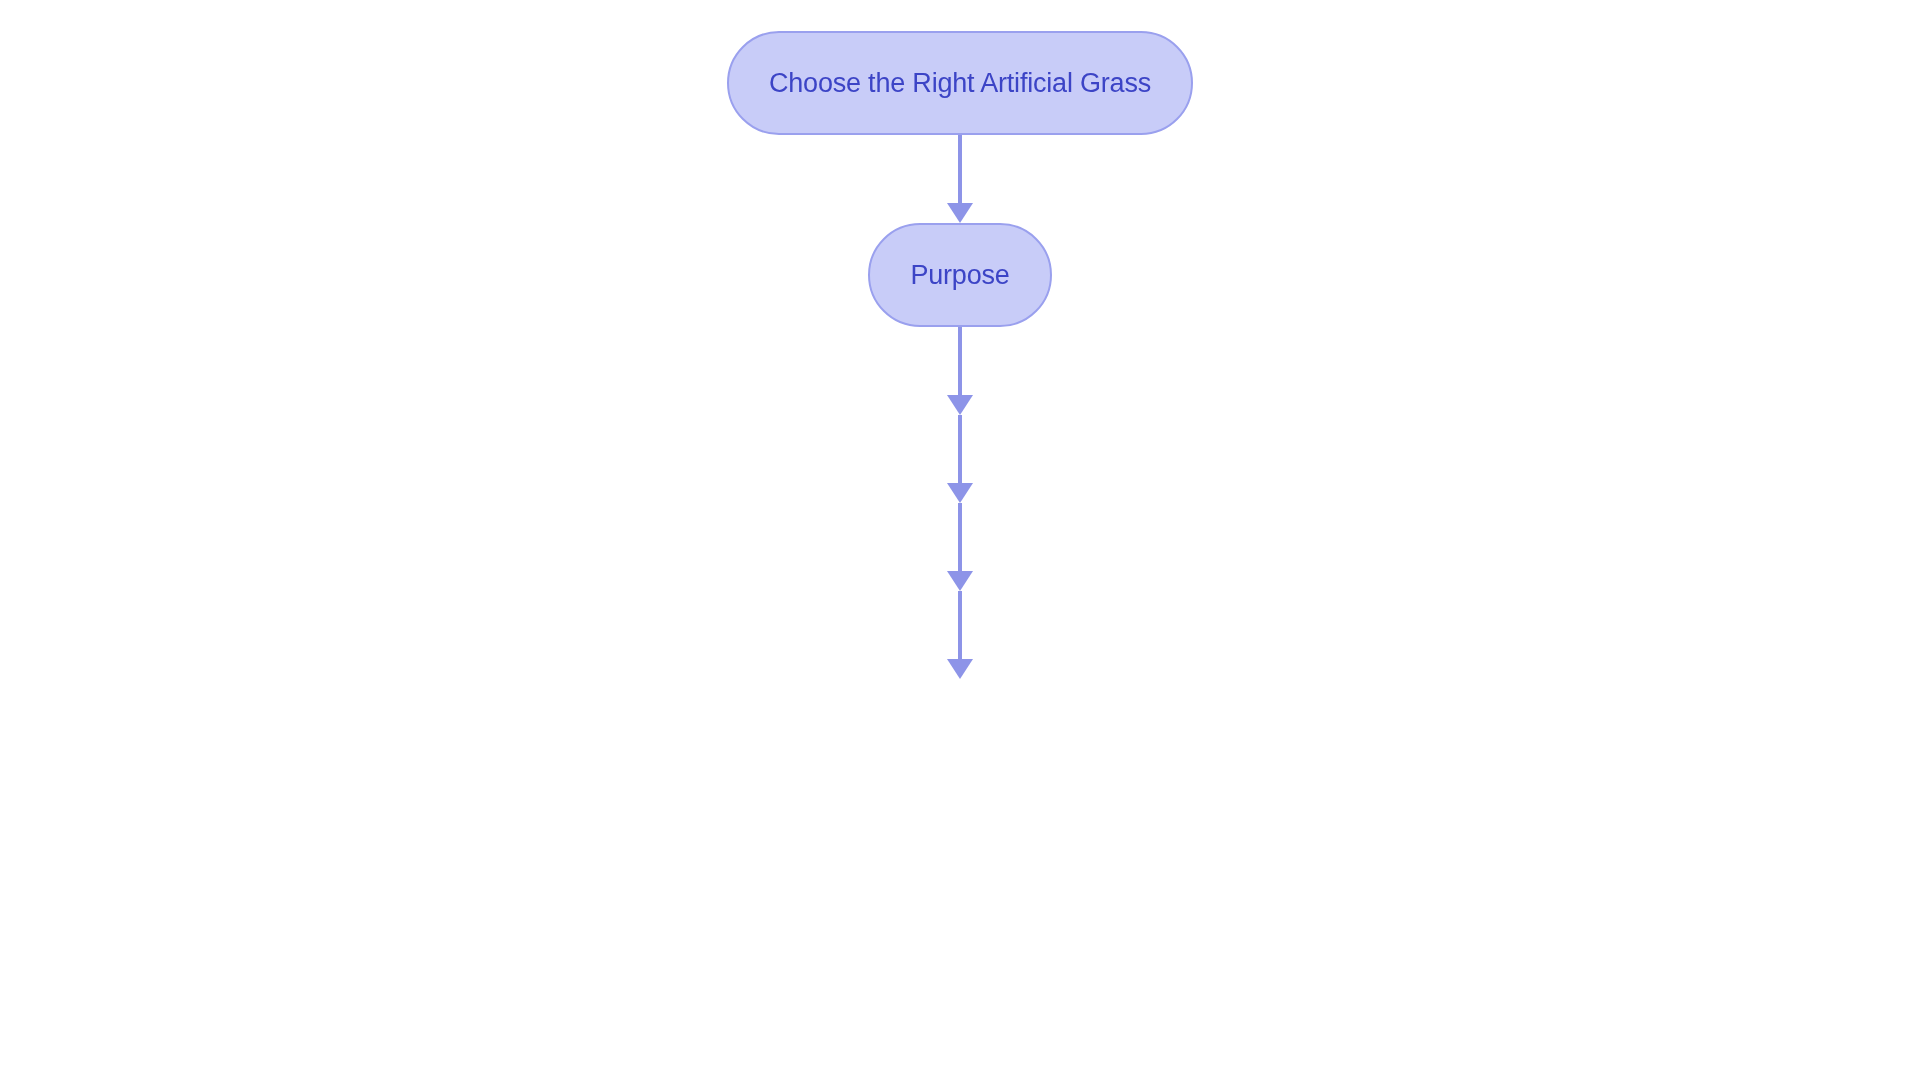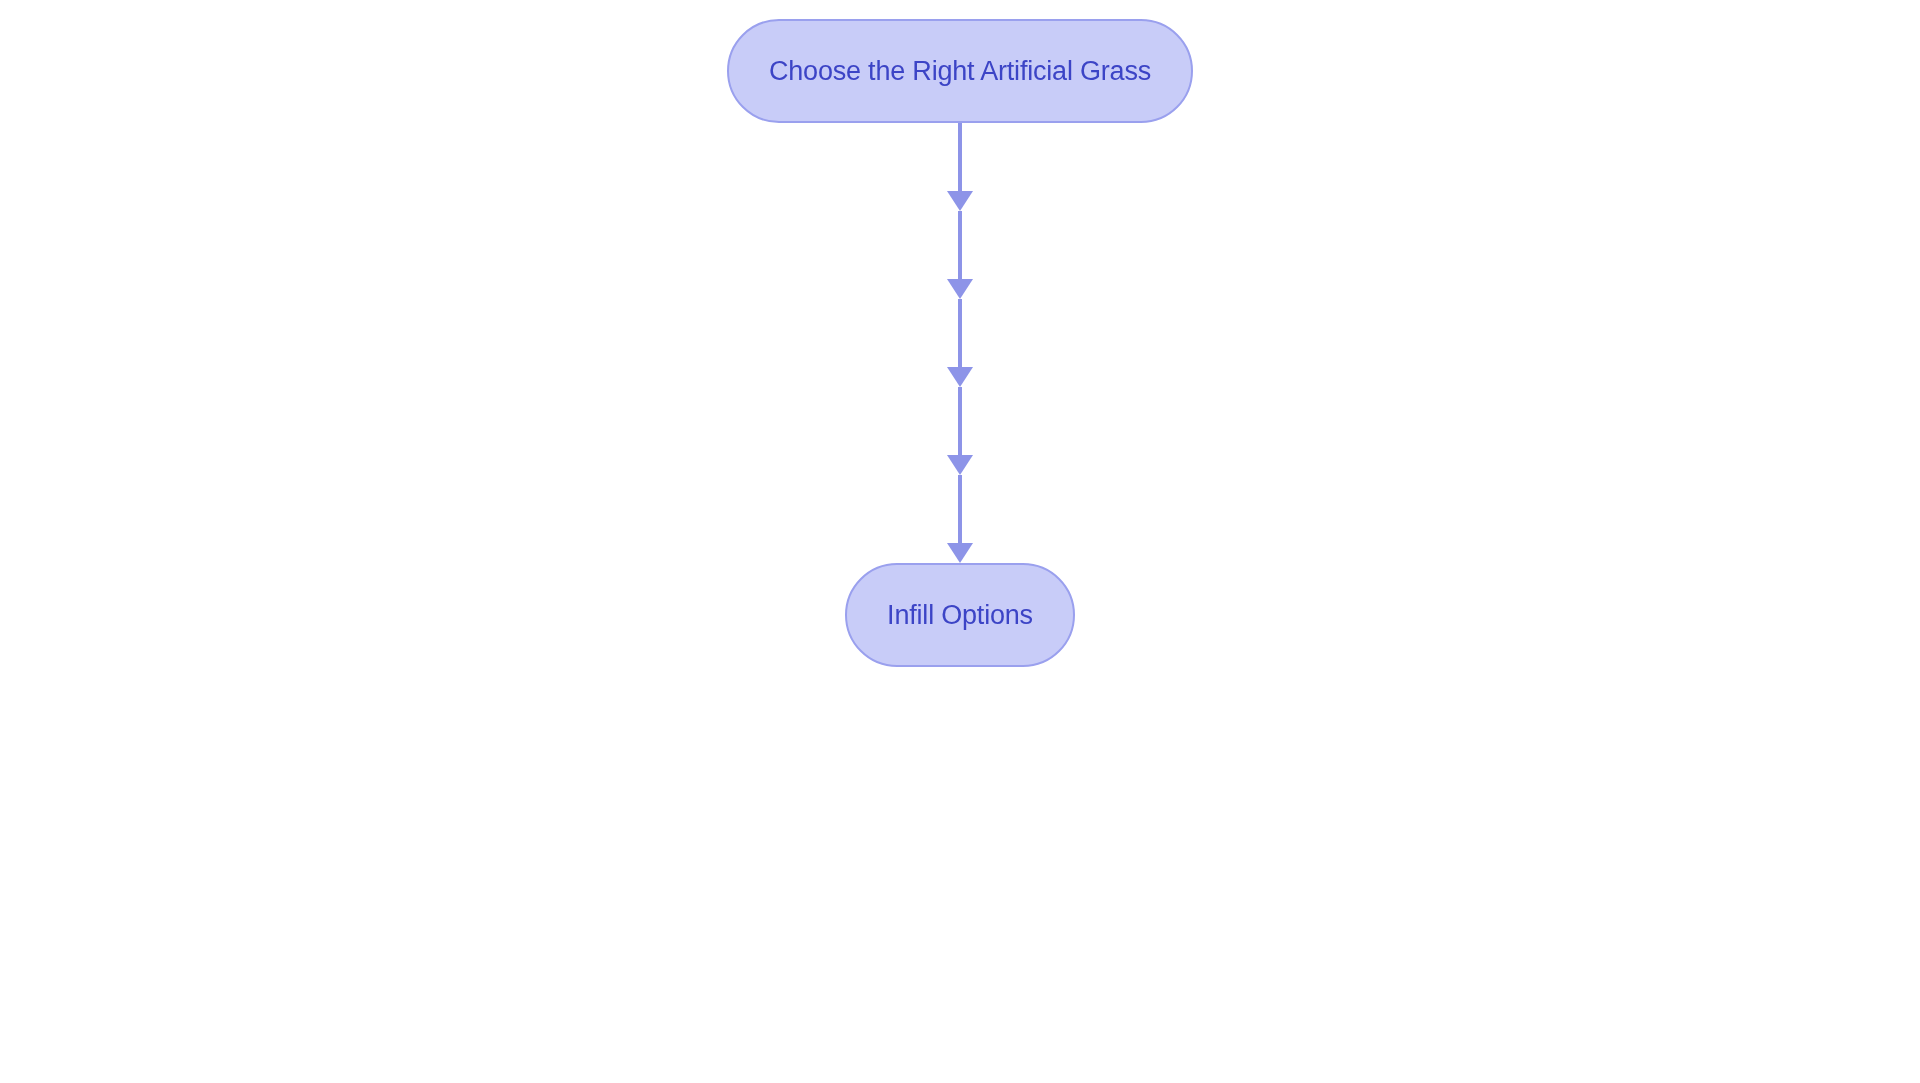--- a/index.html
+++ b/index.html
@@ -9,21 +9,21 @@
     font-family: "Liberation Sans", sans-serif;
   }
   .canvas {
     position: relative;
     width: 1920px;
     height: 1083px;
     background: #ffffff;
     display: flex;
     flex-direction: column;
     align-items: center;
-    padding-top: 19px;
+    padding-top: 31px;
     box-sizing: border-box;
     overflow: hidden;
   }
   .flow-node {
     height: 104px;
     box-sizing: border-box;
     border-radius: 52px;
     background: #c8ccf8;
     border: 2px solid #9aa0ee;
     color: #3c44c6;
@@ -64,20 +64,23 @@
 
   <div class="flow-node">
     <span>Choose the Right Artificial Grass</span>
   </div>
 
   <div class="arrow">
     <div class="shaft"></div>
     <div class="head"></div>
   </div>
 
+  <div class="flow-node">
+    <span>Purpose</span>
+  </div>
 
   <div class="arrow">
     <div class="shaft"></div>
     <div class="head"></div>
   </div>
 
 
   <div class="arrow">
     <div class="shaft"></div>
     <div class="head"></div>
@@ -88,17 +91,14 @@
     <div class="shaft"></div>
     <div class="head"></div>
   </div>
 
 
   <div class="arrow">
     <div class="shaft"></div>
     <div class="head"></div>
   </div>
 
-  <div class="flow-node">
-    <span>Infill Options</span>
-  </div>
 
 </div>
 
 </body></html>

